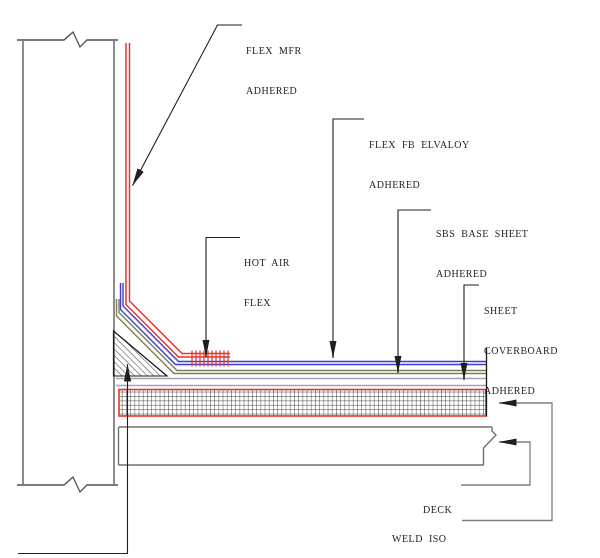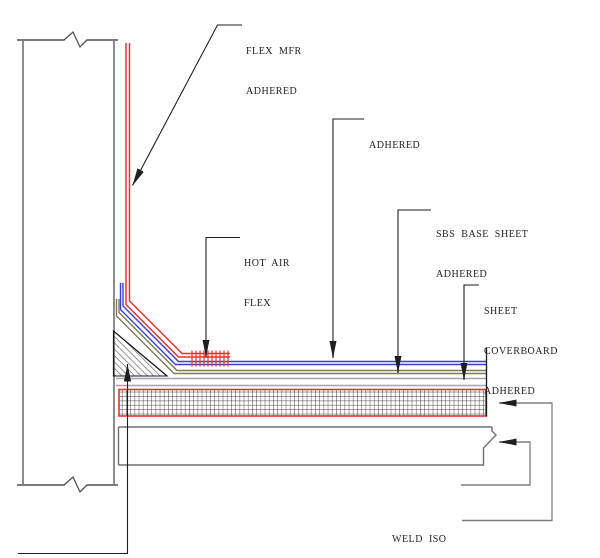--- a/index.html
+++ b/index.html
@@ -101,39 +101,43 @@
       <path class="ln leader-gray" marker-end="url(#arrow)" d="M462,520.5 H552 V403 H499"></path>
     </g>
   </svg>
 
   <div class="lbl" style="left:246px;top:18px">
     <div>FLEX MFR</div>
     <div>ADHERED</div>
   </div>
 
   <div class="lbl" style="left:369px;top:112px">
+    <div>FLEX FB ELVALOY</div>
     <div>ADHERED</div>
   </div>
 
   <div class="lbl" style="left:244px;top:230px">
     <div>HOT AIR</div>
     <div>FLEX</div>
   </div>
 
   <div class="lbl" style="left:436px;top:201px">
     <div>SBS BASE SHEET</div>
     <div>ADHERED</div>
   </div>
 
   <div class="lbl" style="left:484px;top:278px">
     <div>SHEET</div>
     <div>COVERBOARD</div>
     <div>ADHERED</div>
   </div>
 
+  <div class="lbl" style="left:423px;top:477px">
+    <div>DECK</div>
+  </div>
 
   <div class="lbl" style="left:392px;top:506px">
     <div>WELD ISO</div>
     
   </div>
 
   <div class="lbl" style="left:18px;top:540px">
     
   </div>
 

